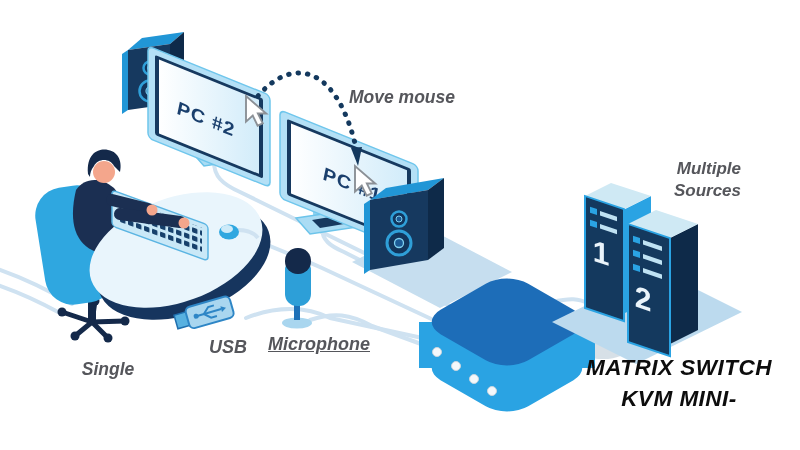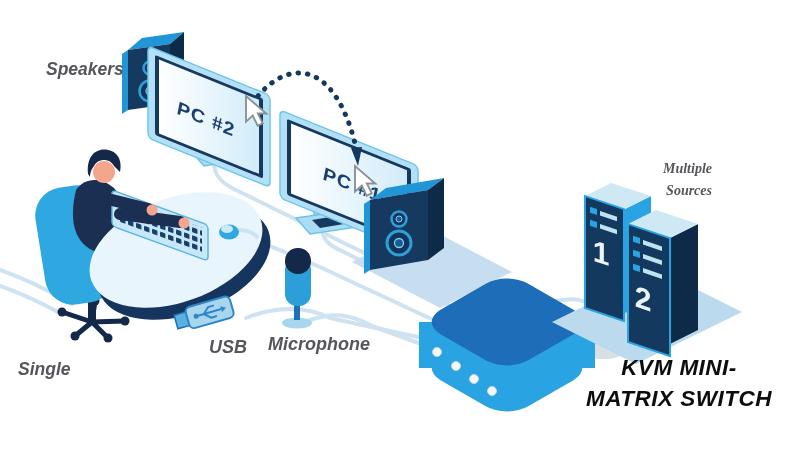--- a/index.html
+++ b/index.html
@@ -1,21 +1,21 @@
 <!DOCTYPE html>
 <html><head>
 <meta charset="utf-8">
 <style>
   html,body{margin:0;padding:0;background:#ffffff;}
   .stage{position:relative;width:800px;height:450px;background:#ffffff;overflow:hidden;
          font-family:"Liberation Sans",sans-serif;}
   .stage svg{position:absolute;left:0;top:0;}
   .lbl{position:absolute;color:#55565b;font-style:italic;font-weight:700;line-height:22px;}
   .lbl.right{text-align:right;}
-  .lbl.center{}
+  .lbl.center{text-align:center;}
   .lbl-kvm{position:absolute;color:#0d0d0d;font-style:italic;font-weight:800;
            letter-spacing:.5px;text-align:center;line-height:31px;font-size:22.5px;}
   .mon-text{font-style:italic;font-weight:bold;fill:#1a3f6d;letter-spacing:1px;}
   .twr-text{font-weight:bold;fill:#eaf4fb;}
 </style>
 </head>
 <body>
 
 <div class="stage">
 <svg width="800" height="450" viewBox="0 0 800 450">
@@ -211,35 +211,35 @@
   </g>
 
   <g transform="translate(246,96) scale(1.35)">
     <path d="M0 0 L0 19 L5 14.5 L8.6 22 L12.4 20.2 L8.8 13 L15 13 Z" fill="#ffffff" stroke="#8b9096" stroke-width="1.4"></path>
   </g>
   <g transform="translate(355,166) scale(1.35)">
     <path d="M0 0 L0 19 L5 14.5 L8.6 22 L12.4 20.2 L8.8 13 L15 13 Z" fill="#ffffff" stroke="#8b9096" stroke-width="1.4"></path>
   </g>
 </svg>
 
-  <div class="lbl" style="left:46px;top:58px;font-size:17.5px;">Speakers</div>
 
   <div class="lbl right" style="left:295px;top:86px;width:160px;font-size:17.5px;">
-  </div>
-
-  <div class="lbl right" style="left:571px;top:158px;width:141px;font-size:14px;font-family:Liberation Serif, serif;">
+    <div>Move mouse</div>
+  </div>
+
+  <div class="lbl right" style="left:600px;top:158px;width:141px;font-size:17px;">
     <div>Multiple</div>
     <div>Sources</div>
   </div>
 
   <div class="lbl center" style="left:18px;top:358px;width:180px;font-size:17.5px;line-height:23px;">
     <div>Single</div>
   </div>
 
   <div class="lbl" style="left:209px;top:336px;font-size:18px;">USB</div>
 
-  <div class="lbl" style="left:268px;top:333px;font-size:18px;">Microphone</div>
+  <div class="lbl" style="left:268px;top:333px;font-size:18px;text-decoration:underline;">Microphone</div>
 
   <div class="lbl-kvm" style="left:570px;top:352px;width:218px;">
+    <div>MATRIX SWITCH</div>
     <div>KVM MINI-</div>
-    <div>MATRIX SWITCH</div>
   </div>
 </div>
 
 </body></html>

